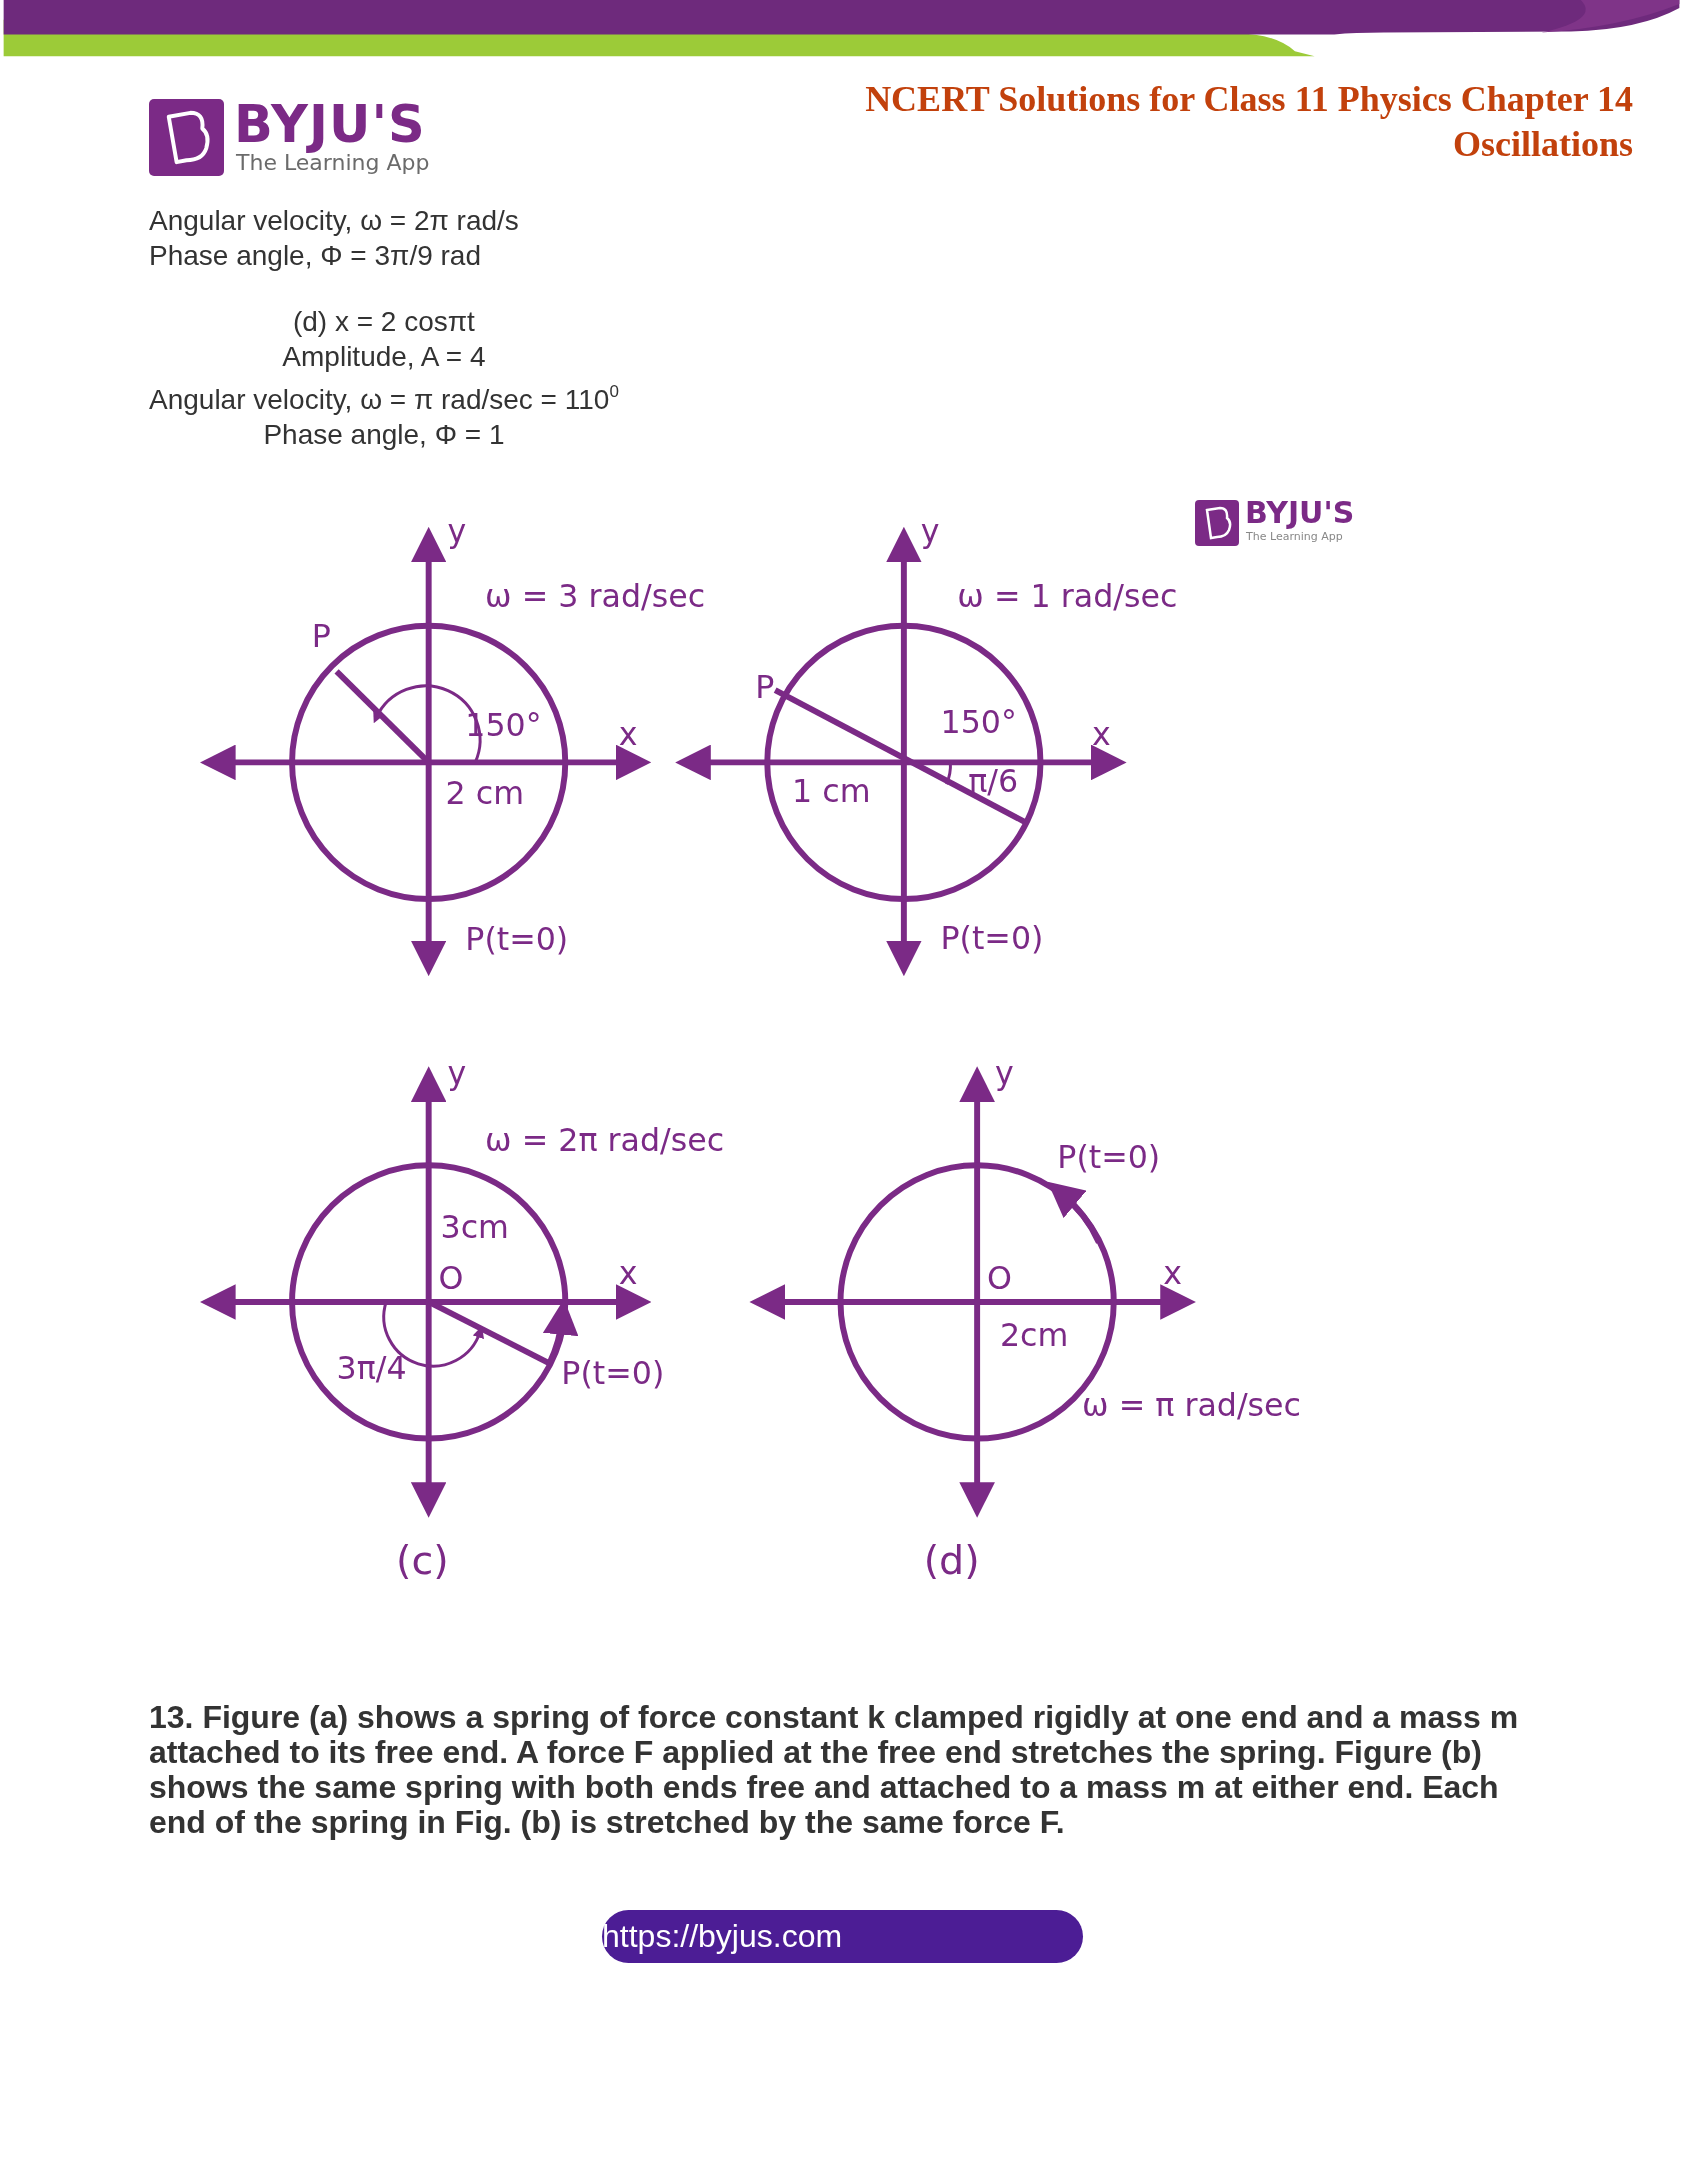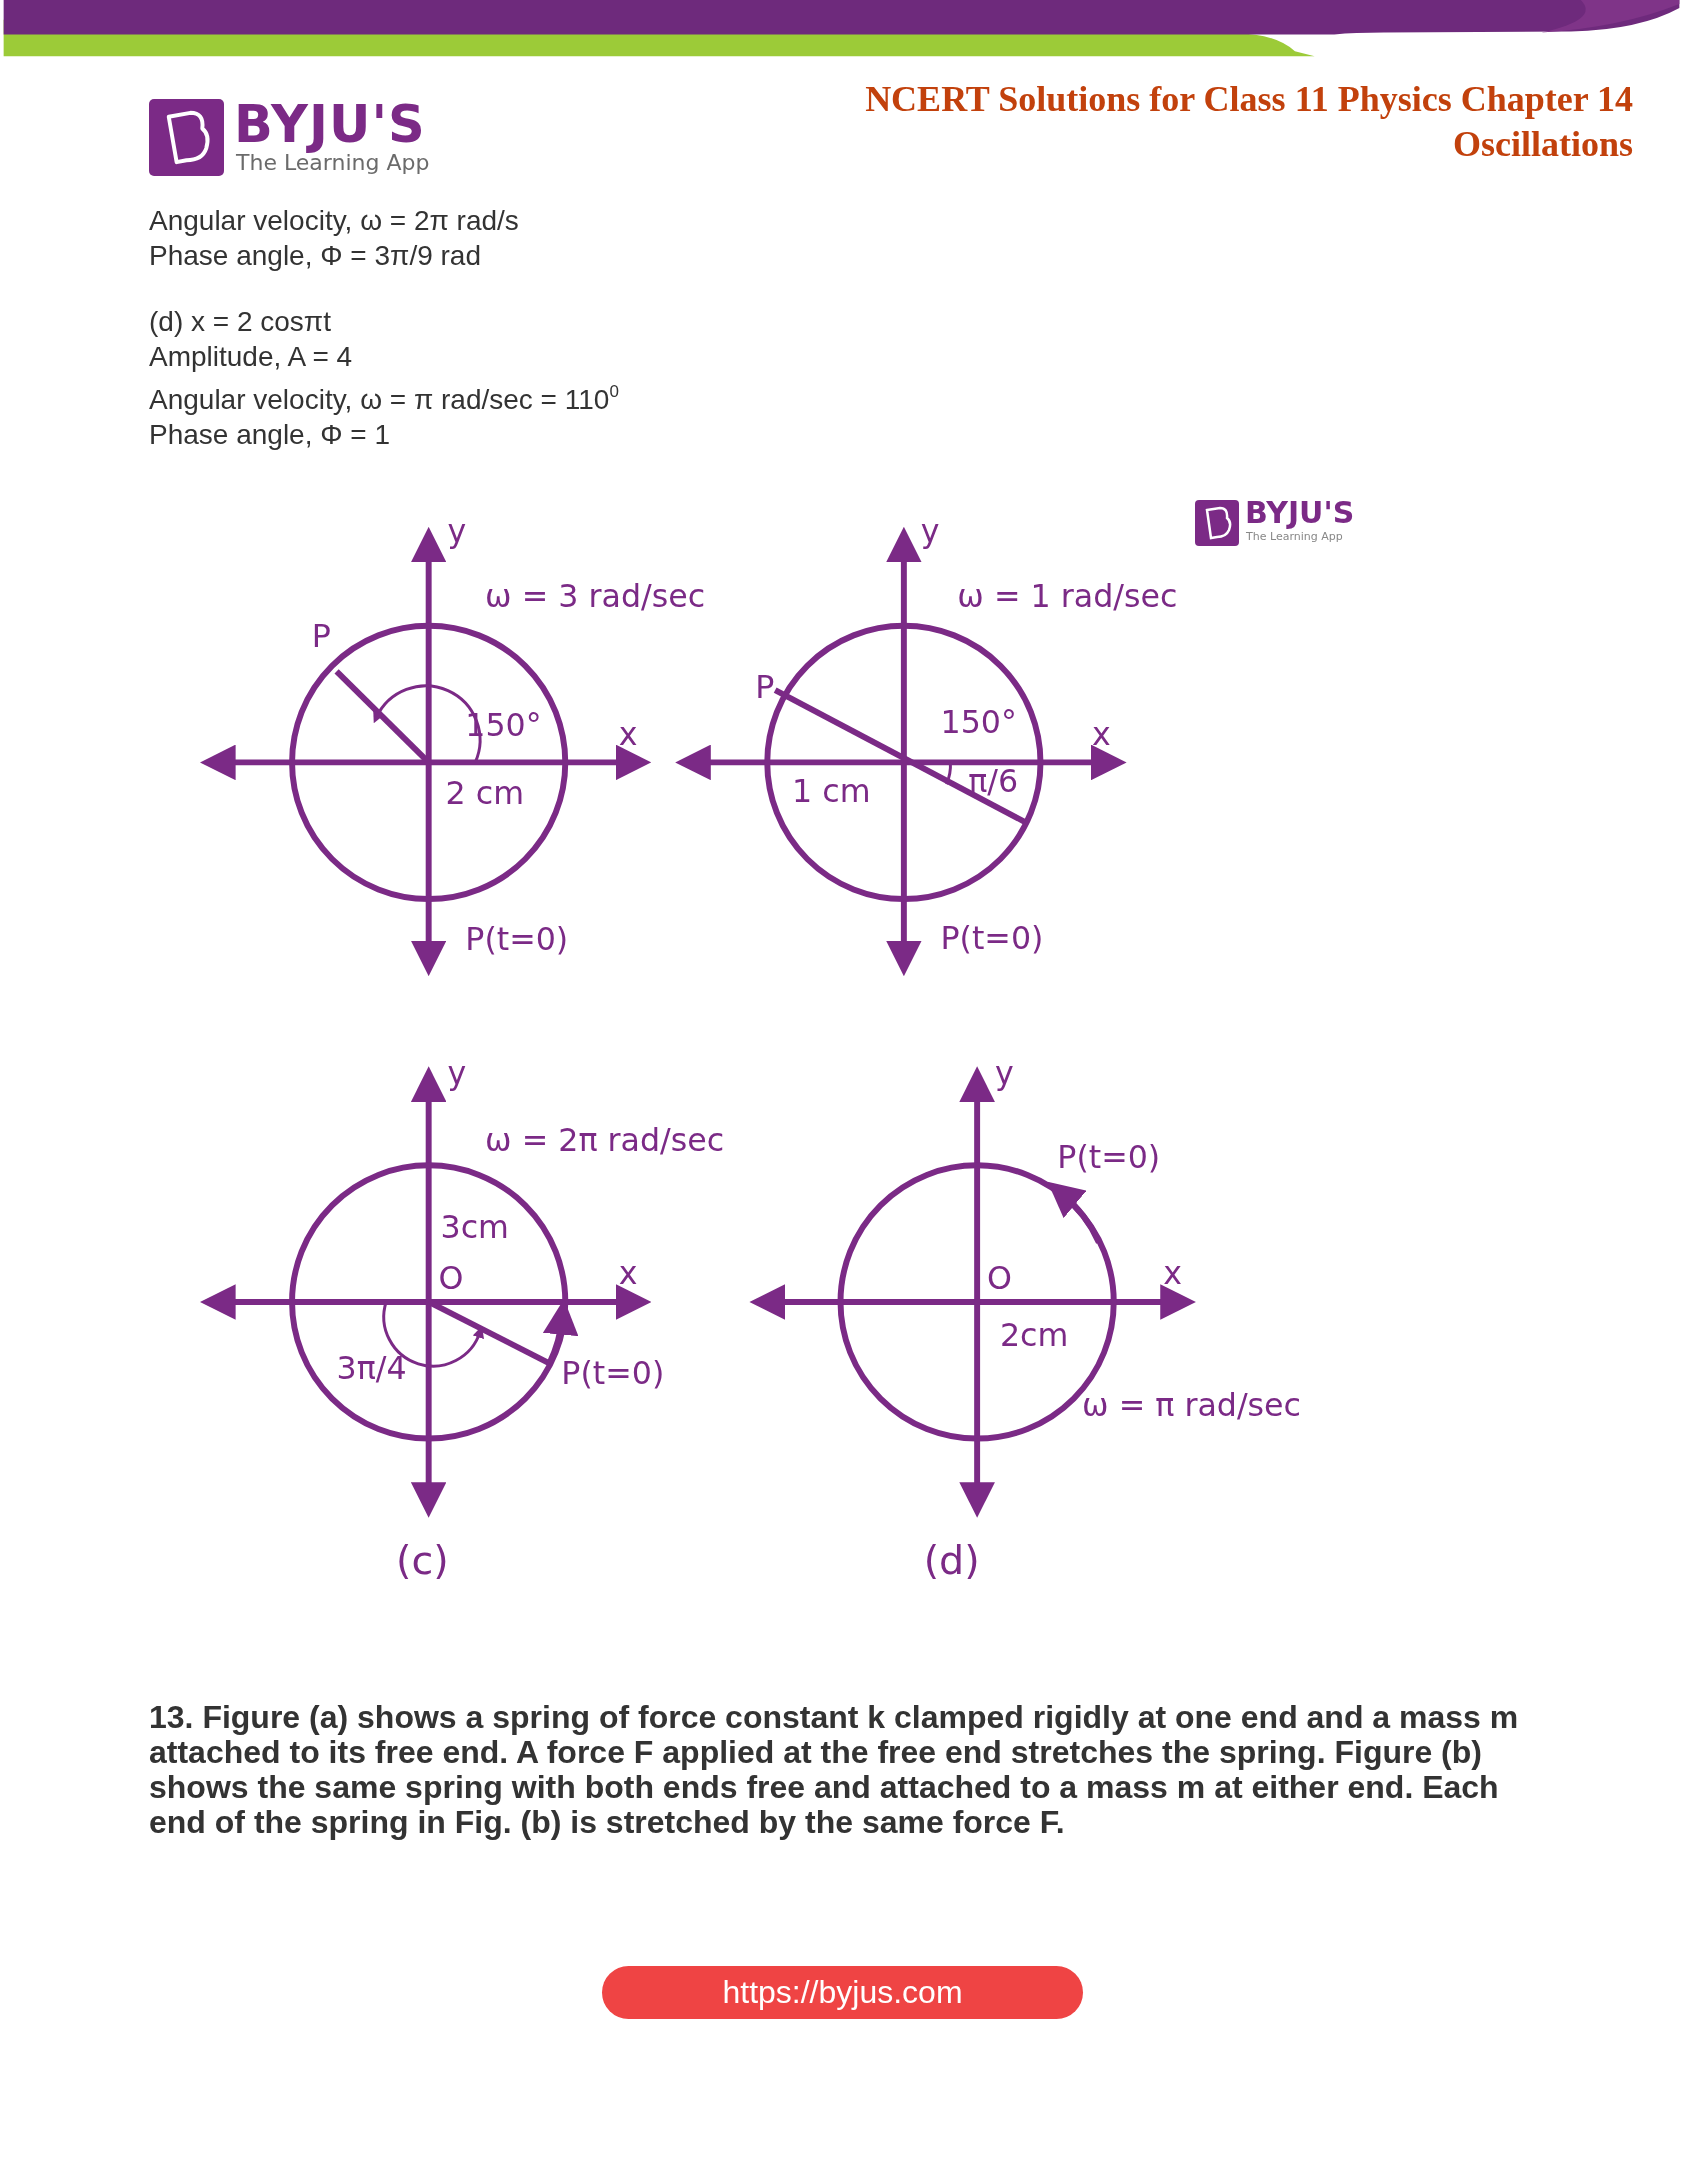--- a/index.html
+++ b/index.html
@@ -35,22 +35,22 @@
   .figure svg text { font-family: "DejaVu Sans", sans-serif; fill: #7b2a86; }
   .wm { position: absolute; left: 1195px; top: 498px; width: 168px; height: 51px; }
   .wm .mark { position: absolute; left: 0; top: 2px; width: 44px; height: 46px; background: #7b2a86; border-radius: 4px; }
   .wm .brand { position: absolute; left: 50px; top: -3px; font-family: "DejaVu Sans", sans-serif; font-weight: bold; font-size: 30px; color: #7b2a86; }
   .wm .tag { position: absolute; left: 51px; top: 32px; font-family: "DejaVu Sans", sans-serif; font-size: 11px; color: #888; }
   .question {
     position: absolute; left: 149px; top: 1700px; width: 1386px;
     font-weight: bold; font-size: 32px; line-height: 35px; color: #333;
   }
   .footer-pill {
-    position: absolute; left: 602px; top: 1966px; width: 481px; height: 53px;
-    background: #ef4444; border-radius: 27px; color: #ffffff; text-align: center;
+    position: absolute; left: 602px; top: 1910px; width: 481px; height: 53px;
+    background: #4c1d95; border-radius: 27px; color: #ffffff; text-align: left;
     font-size: 32px; line-height: 53px;
   }
 </style>
 </head>
 <body>
 
 <svg class="topbar" viewBox="0 0 1700 70" width="1683" height="69">
   <path d="M0 34 L1330 34 Q1360 34 1380 26 L1400 20 L0 20 Z" fill="#9ccb38"></path>
   <path d="M0 34 L1250 34 Q1290 34 1310 52 L1330 57 L0 57 Z" fill="#9ccb38"></path>
   <path d="M0 0 L1700 0 L1700 8 Q1660 30 1590 32 L1400 33 Q1370 33 1350 35 L0 35 Z" fill="#6e2a7c"></path>
@@ -69,21 +69,21 @@
 
 <div class="doc-title">
   <div>NCERT Solutions for Class 11 Physics Chapter 14</div>
   <div>Oscillations</div>
 </div>
 
 <div class="text-block" style="top:203px;">
   <p>Angular velocity, ω = 2π rad/s</p>
   <p>Phase angle, Φ = 3π/9 rad</p>
 </div>
-<div class="text-block" style="top:304px;">
+<div class="text-block" style="top:304px;text-align:center;">
   <p>(d) x = 2 cosπt</p>
   <p>Amplitude, A = 4</p>
   <p><span>Angular velocity, ω = π rad/sec = 110</span><sup>0</sup></p>
   <p>Phase angle, Φ = 1</p>
 </div>
 
 <div class="wm">
   <div class="mark">
     <svg width="44" height="46" viewBox="0 0 44 46">
       <path d="M12 10 L25 8 Q33 8 32 18 Q37 22 34 30 Q31 37 22 37 L16 38 Z" fill="none" stroke="#ffffff" stroke-width="2.5"></path>

